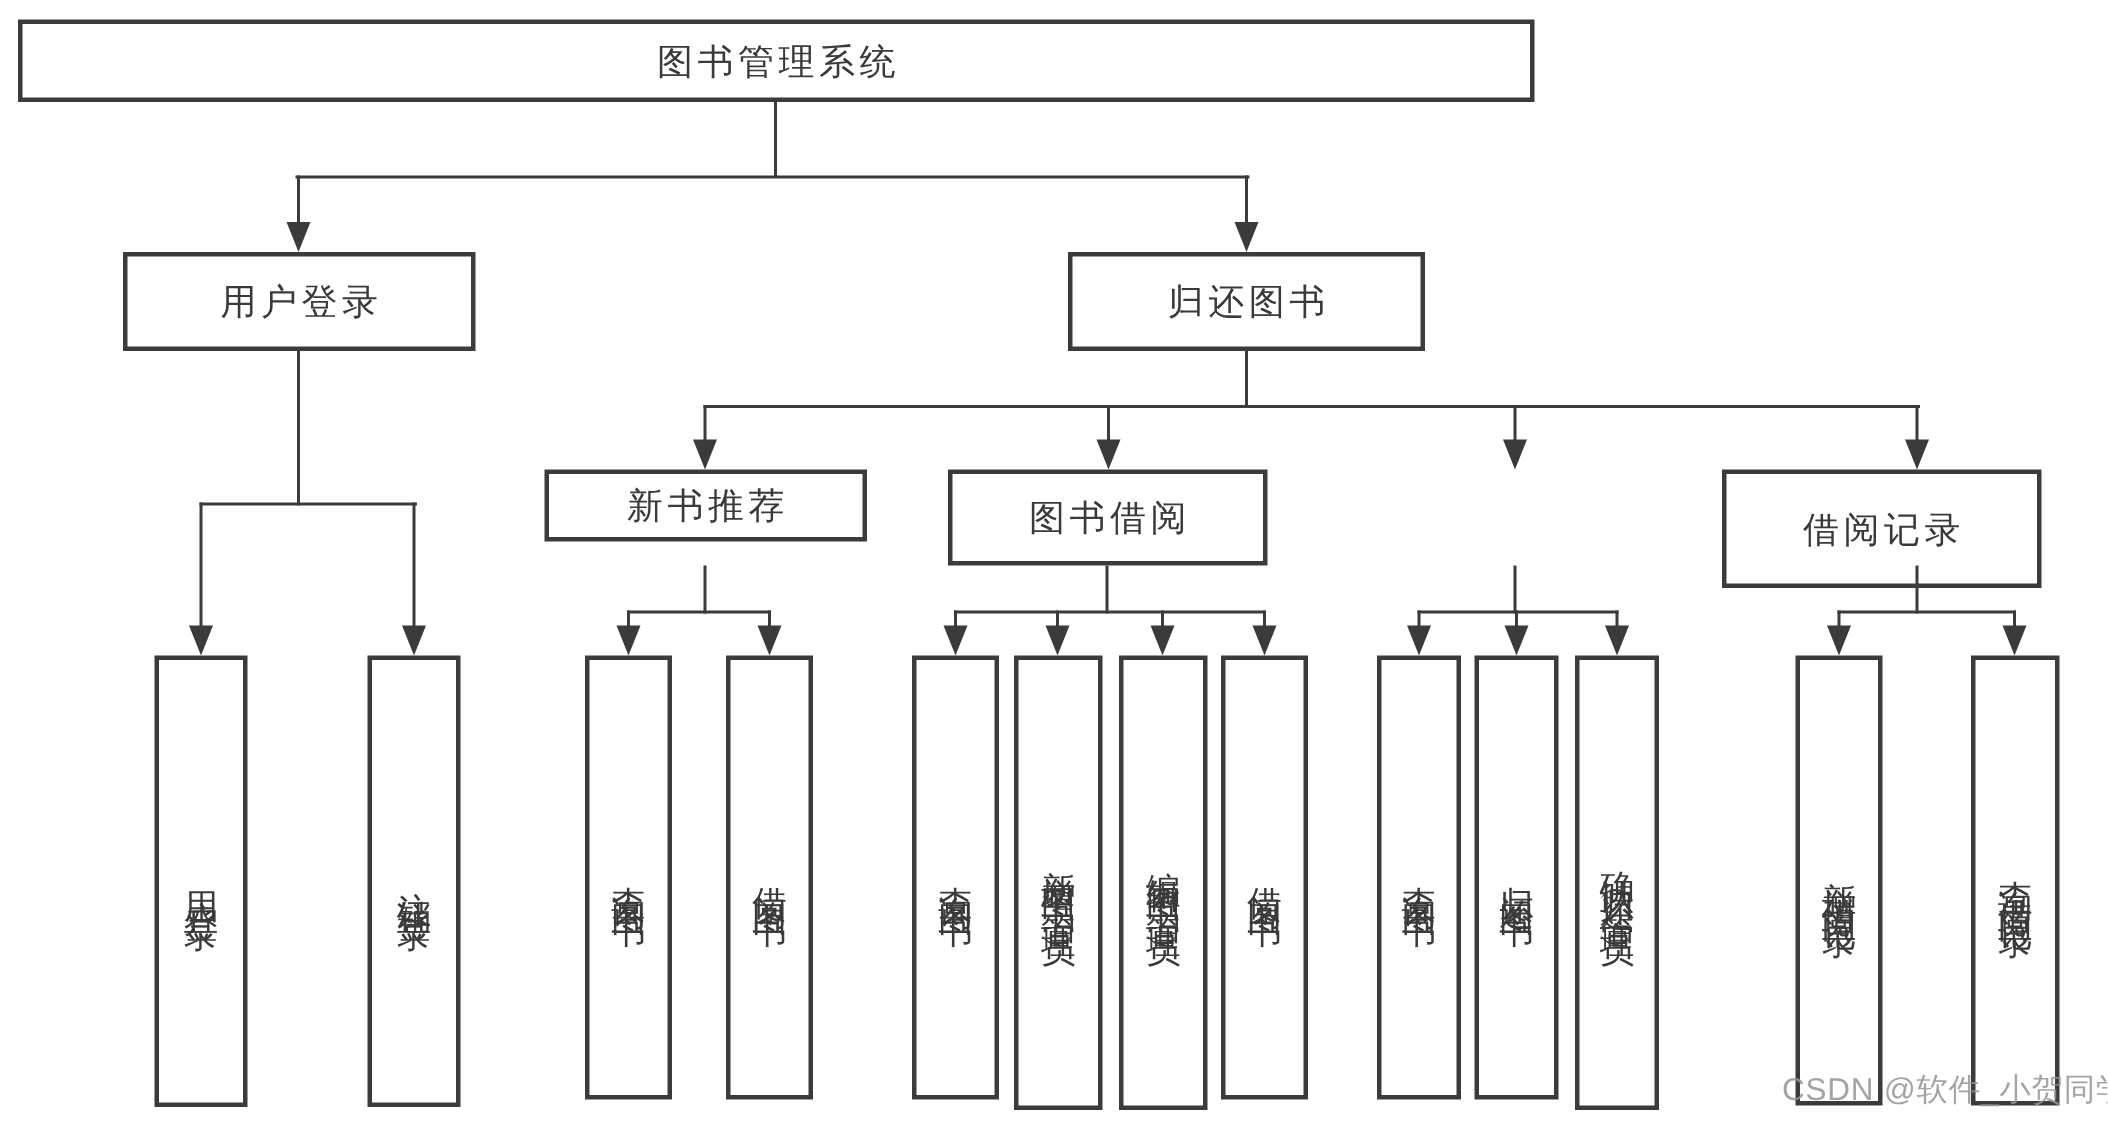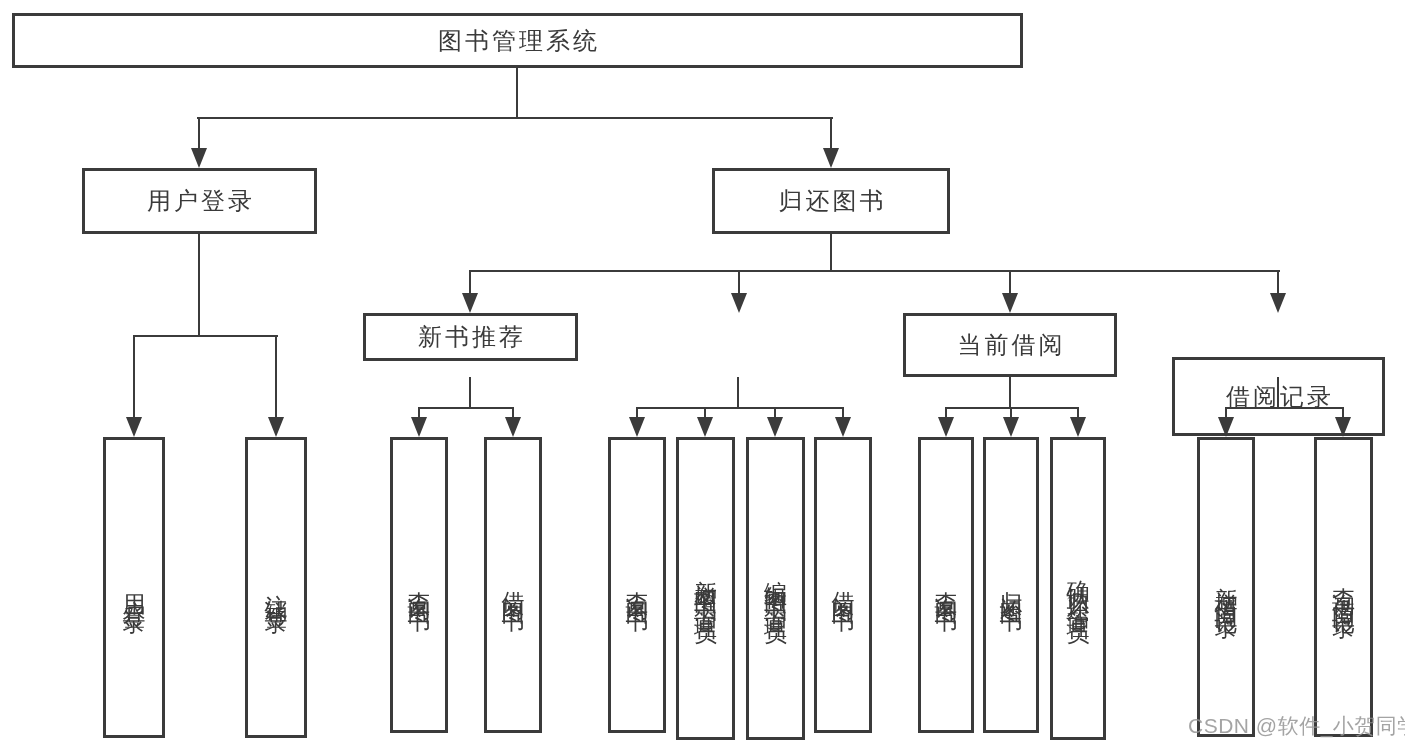--- a/index.html
+++ b/index.html
@@ -99,24 +99,24 @@
   <div class="ln" style="left:738px; top:270px; width:2px; height:25px;"></div>
   <div class="ah" style="left:731px; top:293px;"></div>
   <div class="ln" style="left:1009px; top:270px; width:2px; height:25px;"></div>
   <div class="ah" style="left:1002px; top:293px;"></div>
   <div class="ln" style="left:1277px; top:270px; width:2px; height:25px;"></div>
   <div class="ah" style="left:1270px; top:293px;"></div>
 
   <div class="box" style="left:363px; top:313px; width:215px; height:48px;">
     <span class="hlabel">新书推荐</span>
   </div>
-  <div class="box" style="left:903px; top:313px; width:214px; height:64px;">
-    <span class="hlabel">当前借阅</span>
+  <div class="box" style="left:632px; top:313px; width:213px; height:64px;">
+    <span class="hlabel">图书借阅</span>
   </div>
-  <div class="box" style="left:1172px; top:313px; width:213px; height:79px;margin-top:44px;">
+  <div class="box" style="left:1148px; top:313px; width:213px; height:79px;">
     <span class="hlabel">借阅记录</span>
   </div>
 
   <div class="ln" style="left:469px; top:377px; width:2px; height:32px;"></div>
   <div class="ln" style="left:418px; top:407px; width:96px; height:2px;"></div>
   <div class="ln" style="left:418px; top:407px; width:2px; height:12px;"></div>
   <div class="ah" style="left:411px; top:417px;"></div>
   <div class="ln" style="left:512px; top:407px; width:2px; height:12px;"></div>
   <div class="ah" style="left:505px; top:417px;"></div>
 

